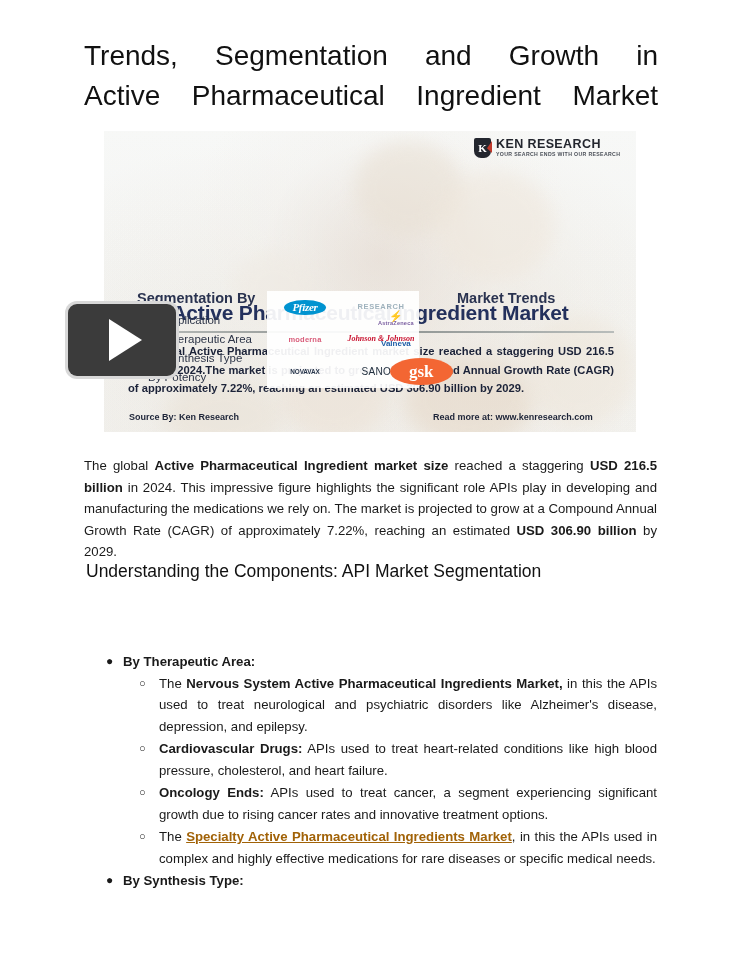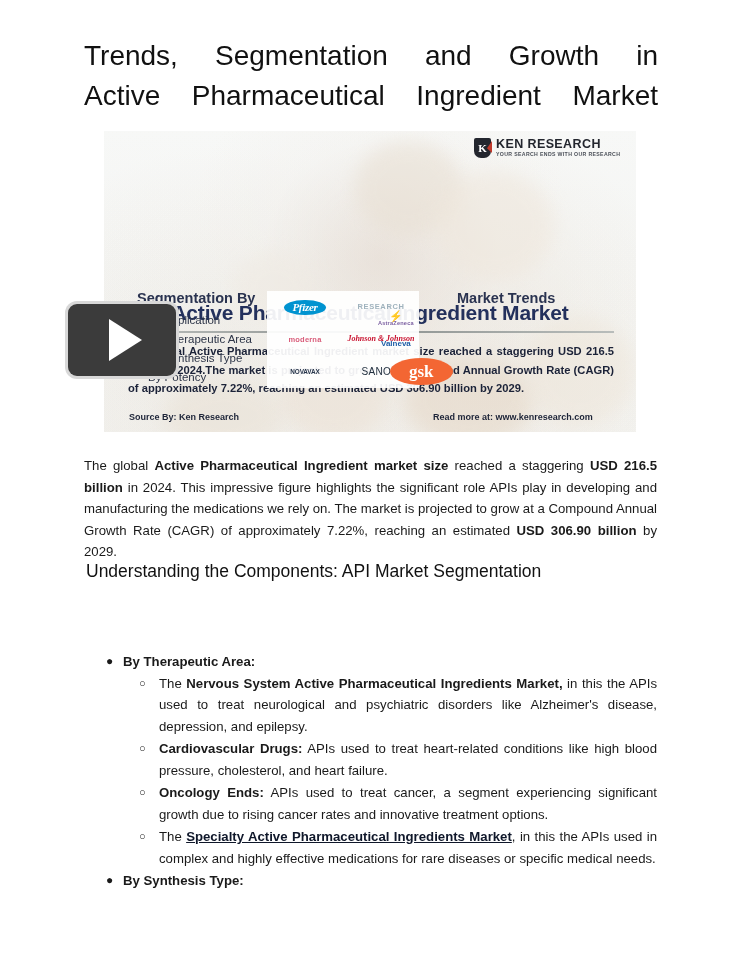--- a/index.html
+++ b/index.html
@@ -321,21 +321,21 @@
     font-weight: normal;
   }
   .lvl2 > .marker {
     position: absolute;
     left: 16px;
     top: 0;
     font-size: 11px;
   }
   .lvl2 b { font-weight: bold; }
   .doclink {
-    color: #0f172a;
+    color: #a16207;
     font-weight: bold;
     text-decoration: underline;
   }
 </style>
 </head>
 <body>
 
 <div class="page">
 
   <div class="doc-title">

